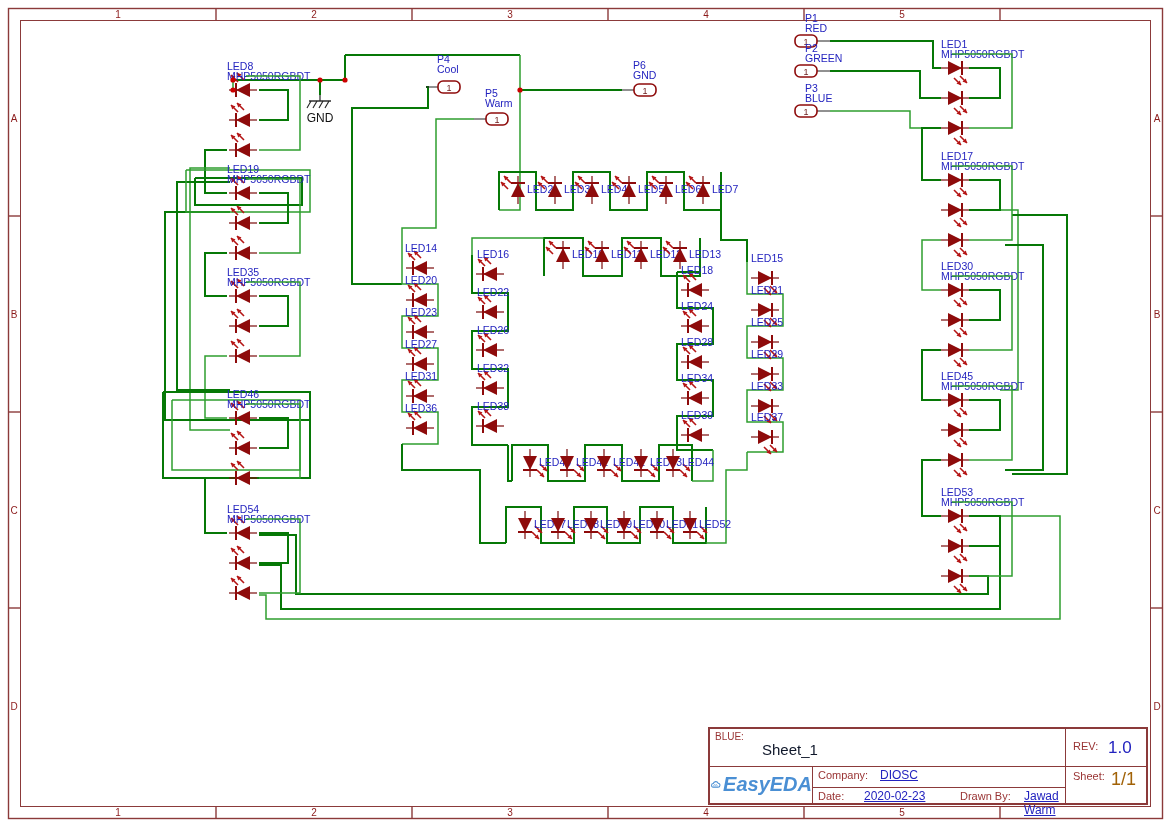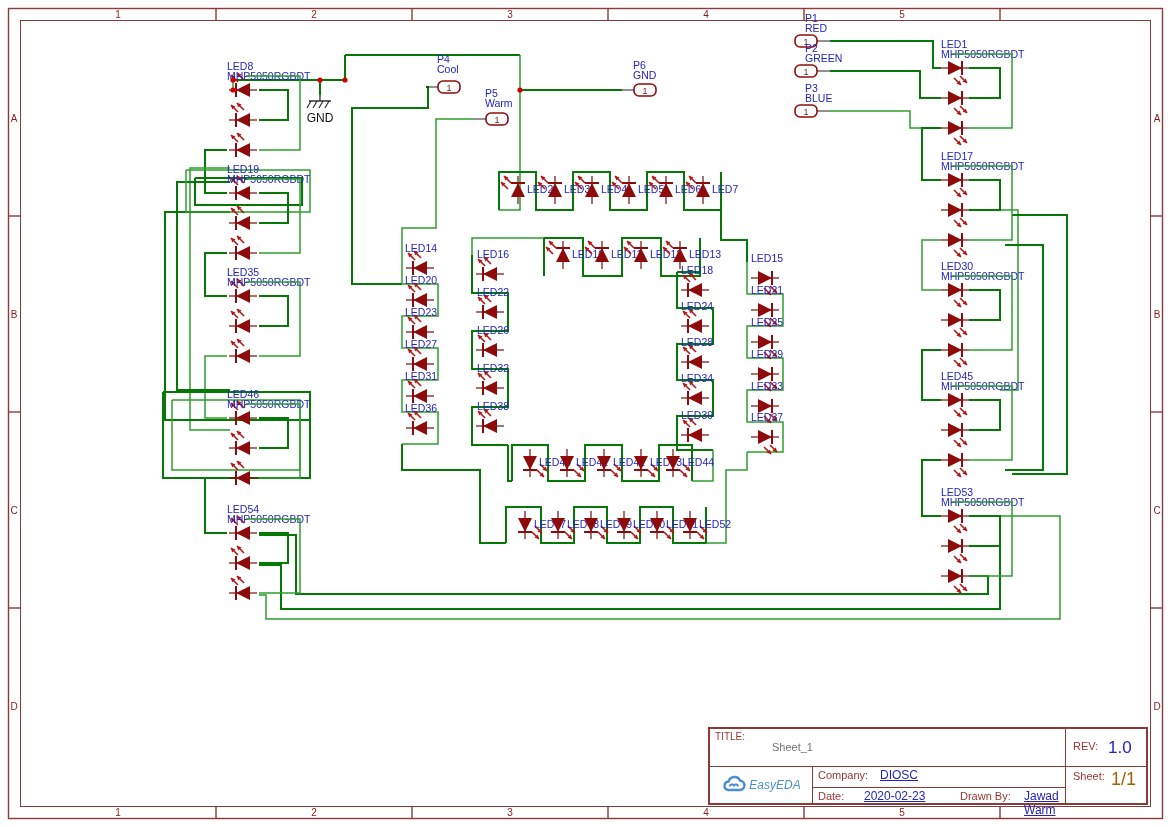--- a/index.html
+++ b/index.html
@@ -4,28 +4,28 @@
 <style>
   html,body{margin:0;padding:0;background:#ffffff;}
   .sheet{position:relative;width:1171px;height:827px;background:#ffffff;overflow:hidden;
          font-family:"Liberation Sans",sans-serif;}
   svg text{font-family:"Liberation Sans",sans-serif;}
   
   .tblock{position:absolute;left:708px;top:727px;width:440px;height:78px;
           border:2px solid #8b3a3a;box-sizing:border-box;background:#fff;font-size:11px;color:#993333;}
   .tb-row1{position:absolute;left:0;top:0;right:0;height:37px;border-bottom:1px solid #8b3a3a;}
   .tb-title-label{position:absolute;left:5px;top:2px;font-size:10px;color:#993333;}
-  .tb-title{position:absolute;left:62px;top:12px;font-size:11px;color:#737373;}
+  .tb-title{position:absolute;left:52px;top:12px;font-size:15px;color:#0f172a;}
   .tb-rev-cell{position:absolute;right:0;top:0;width:80px;height:37px;border-left:1px solid #8b3a3a;}
   .tb-rev-label{position:absolute;left:7px;top:11px;}
   .tb-rev{position:absolute;left:42px;top:9px;font-size:17px;color:#2323bf;}
   .tb-row2{position:absolute;left:0;top:37px;right:0;bottom:0;}
   .tb-logo-cell{position:absolute;left:0;top:0;width:102px;height:100%;border-right:1px solid #8b3a3a;
                 display:flex;align-items:center;justify-content:center;gap:2px;}
-  .tb-logo-text{font-size:12px;font-weight:normal;font-style:italic;color:#4a8fd4;letter-spacing:0px;}
+  .tb-logo-text{font-size:20px;font-weight:bold;font-style:italic;color:#4a8fd4;letter-spacing:0px;}
   .tb-mid-cell{position:absolute;left:102px;top:0;right:80px;height:100%;}
   .tb-company-row{position:absolute;left:0;top:0;right:0;height:21px;border-bottom:1px solid #8b3a3a;}
   .tb-date-row{position:absolute;left:0;top:21px;right:0;bottom:0;padding-left:33px;}
   .tb-lab{position:absolute;top:3px;font-size:11px;color:#993333;}
   .tb-val{position:absolute;top:2px;font-size:12px;color:#2323bf;text-decoration:underline;}
   .tb-right-cell{position:absolute;right:0;top:0;width:80px;height:100%;border-left:1px solid #8b3a3a;}
   .tb-sheet-label{position:absolute;left:7px;top:4px;text-align:center;}
   .tb-sheet{position:absolute;left:45px;top:3px;font-size:18px;color:#a16207;}
 </style>
 </head>
@@ -921,21 +921,21 @@
       <circle cx="233" cy="80" r="2.6" fill="#cc0000"></circle>
       <circle cx="320" cy="80" r="2.6" fill="#cc0000"></circle>
       <circle cx="345" cy="80" r="2.6" fill="#cc0000"></circle>
       <circle cx="520" cy="90" r="2.6" fill="#cc0000"></circle>
       <circle cx="233" cy="90" r="2.6" fill="#cc0000"></circle>
     </svg>
 
   
   <div class="tblock">
     <div class="tb-row1">
-      <span class="tb-title-label">TITLE:</span>
+      <span class="tb-title-label">BLUE:</span>
       <span class="tb-title">Sheet_1</span>
       <div class="tb-rev-cell">
         <span class="tb-rev-label">REV:</span>
         <span class="tb-rev">1.0</span>
       </div>
     </div>
     <div class="tb-row2">
       <div class="tb-logo-cell">
         <svg width="26" height="22" viewBox="0 0 26 22">
           <path d="M7 16 a4.3 4.3 0 0 1 .6-8.5 6.2 6.2 0 0 1 11.6-.8 4.4 4.4 0 0 1-.9 9.3 z" fill="none" stroke="#4a8fd4" stroke-width="2.4"></path>

